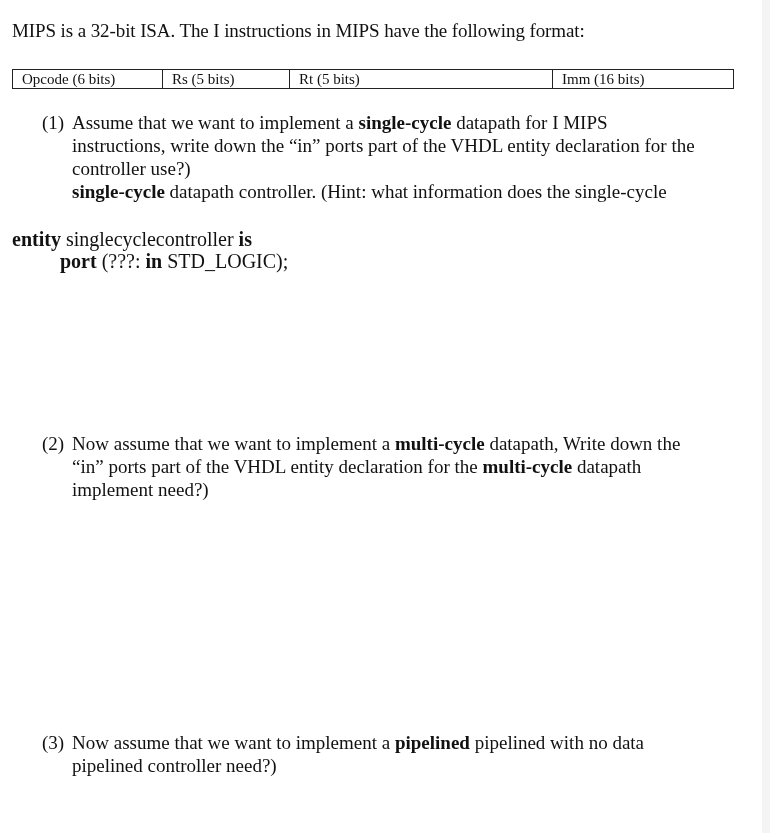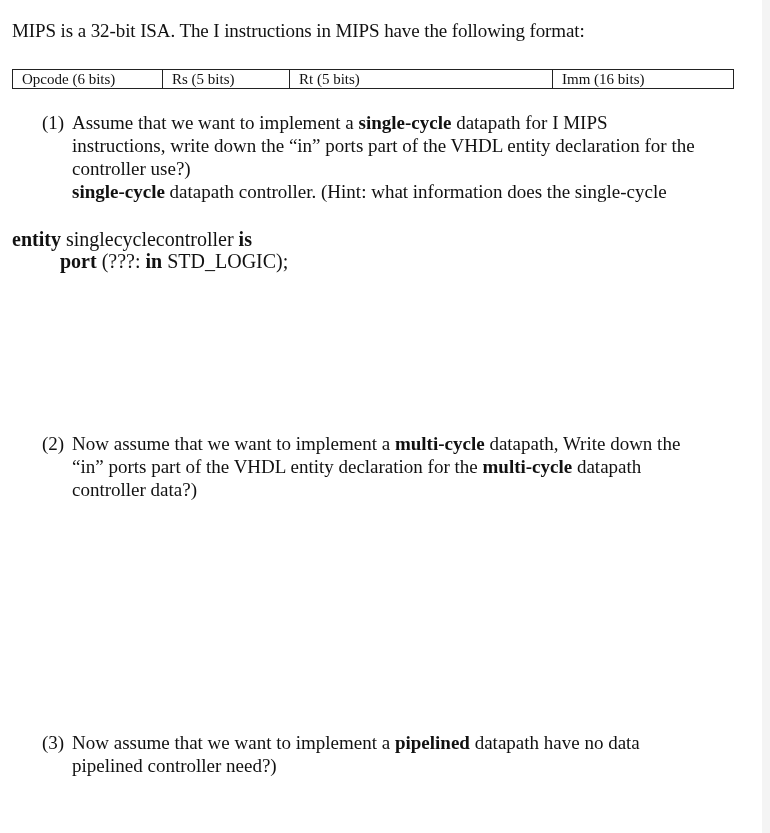--- a/index.html
+++ b/index.html
@@ -142,28 +142,28 @@
     <span class="line indent"><b>port</b><span> (???: </span><b>in</b><span> STD_LOGIC);</span></span>
   </div>
 
   <div class="answer-space" style="top:290px;height:125px;"></div>
 
   <div class="question q2">
     <span class="num">(2)</span>
     <span class="body">
       <span class="line"><span>Now assume that we want to implement a </span><b>multi-cycle</b><span> datapath, Write down the</span></span>
       <span class="line"><span>“in” ports part of the VHDL entity declaration for the </span><b>multi-cycle</b><span> datapath</span></span>
-      <span class="line"><span>controller data?)</span></span>
+      <span class="line"><span>implement need?)</span></span>
     </span>
   </div>
 
   <div class="answer-space" style="top:520px;height:195px;"></div>
 
   <div class="question q3">
     <span class="num">(3)</span>
     <span class="body">
-      <span class="line"><span>Now assume that we want to implement a </span><b>pipelined</b><span> datapath have no data</span></span>
+      <span class="line"><span>Now assume that we want to implement a </span><b>pipelined</b><span> pipelined with no data</span></span>
       <span class="line"><span>pipelined controller need?)</span></span>
     </span>
   </div>
 
 </div>
 <div class="edge"></div>
 
 </body></html>

